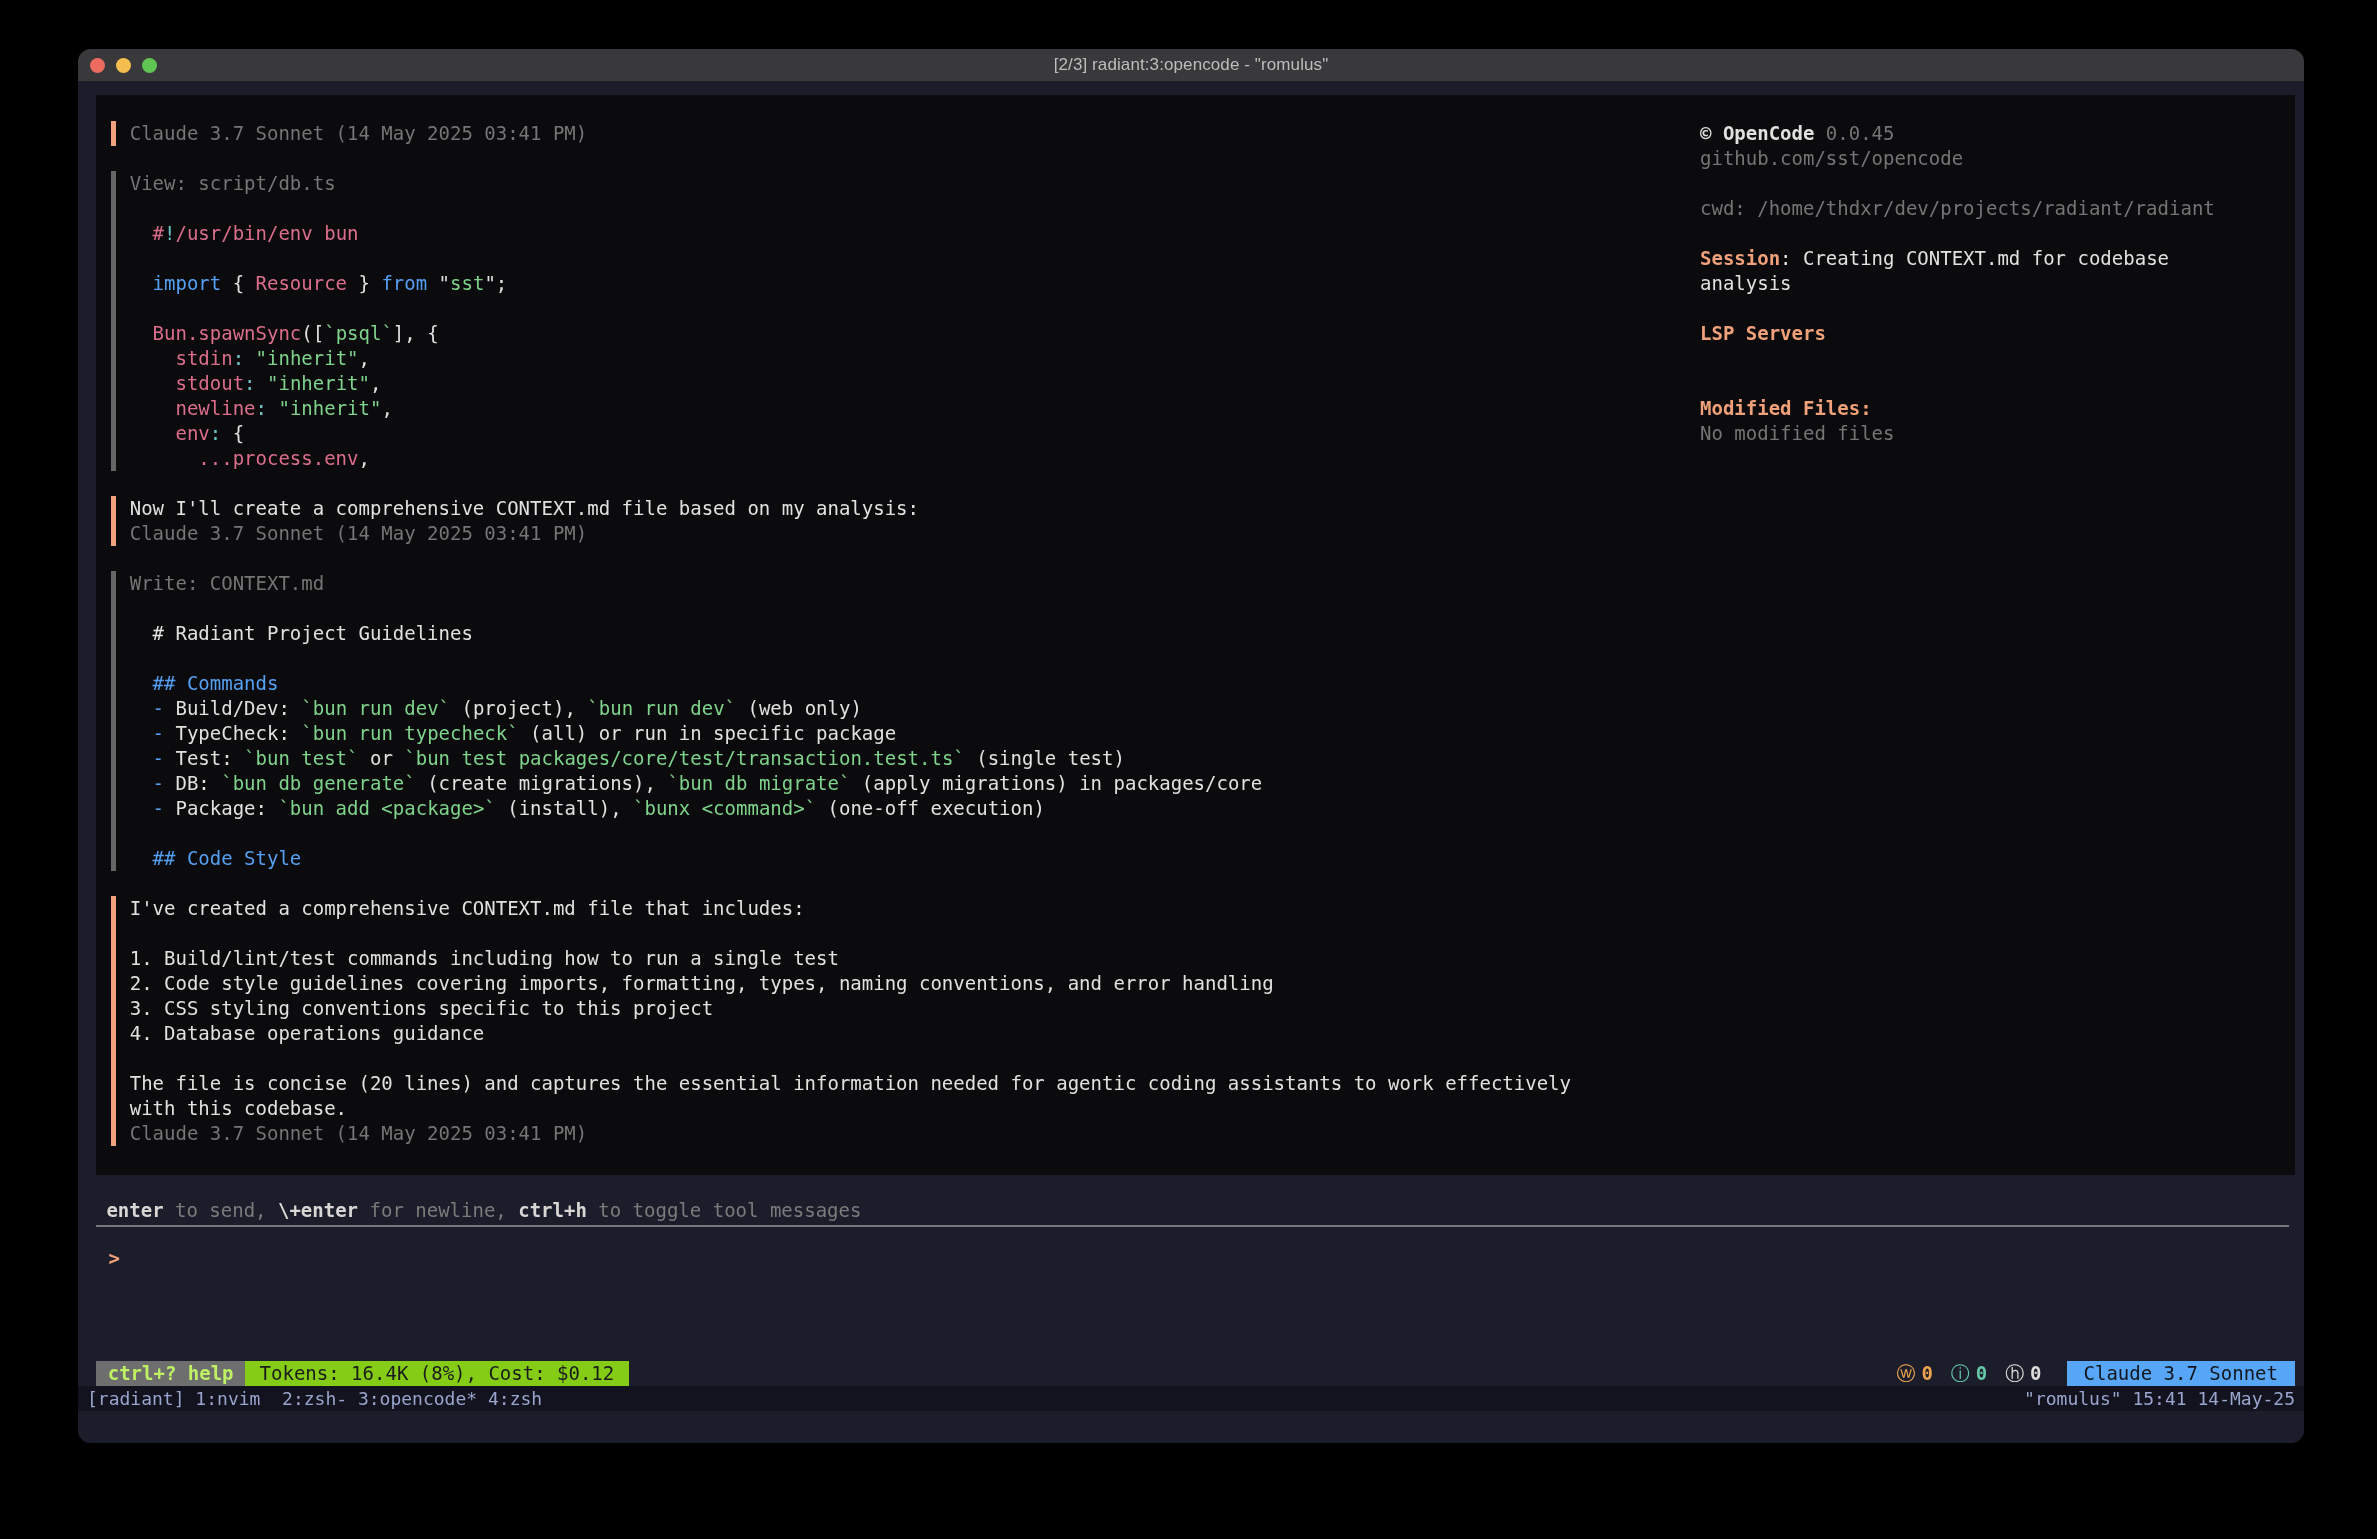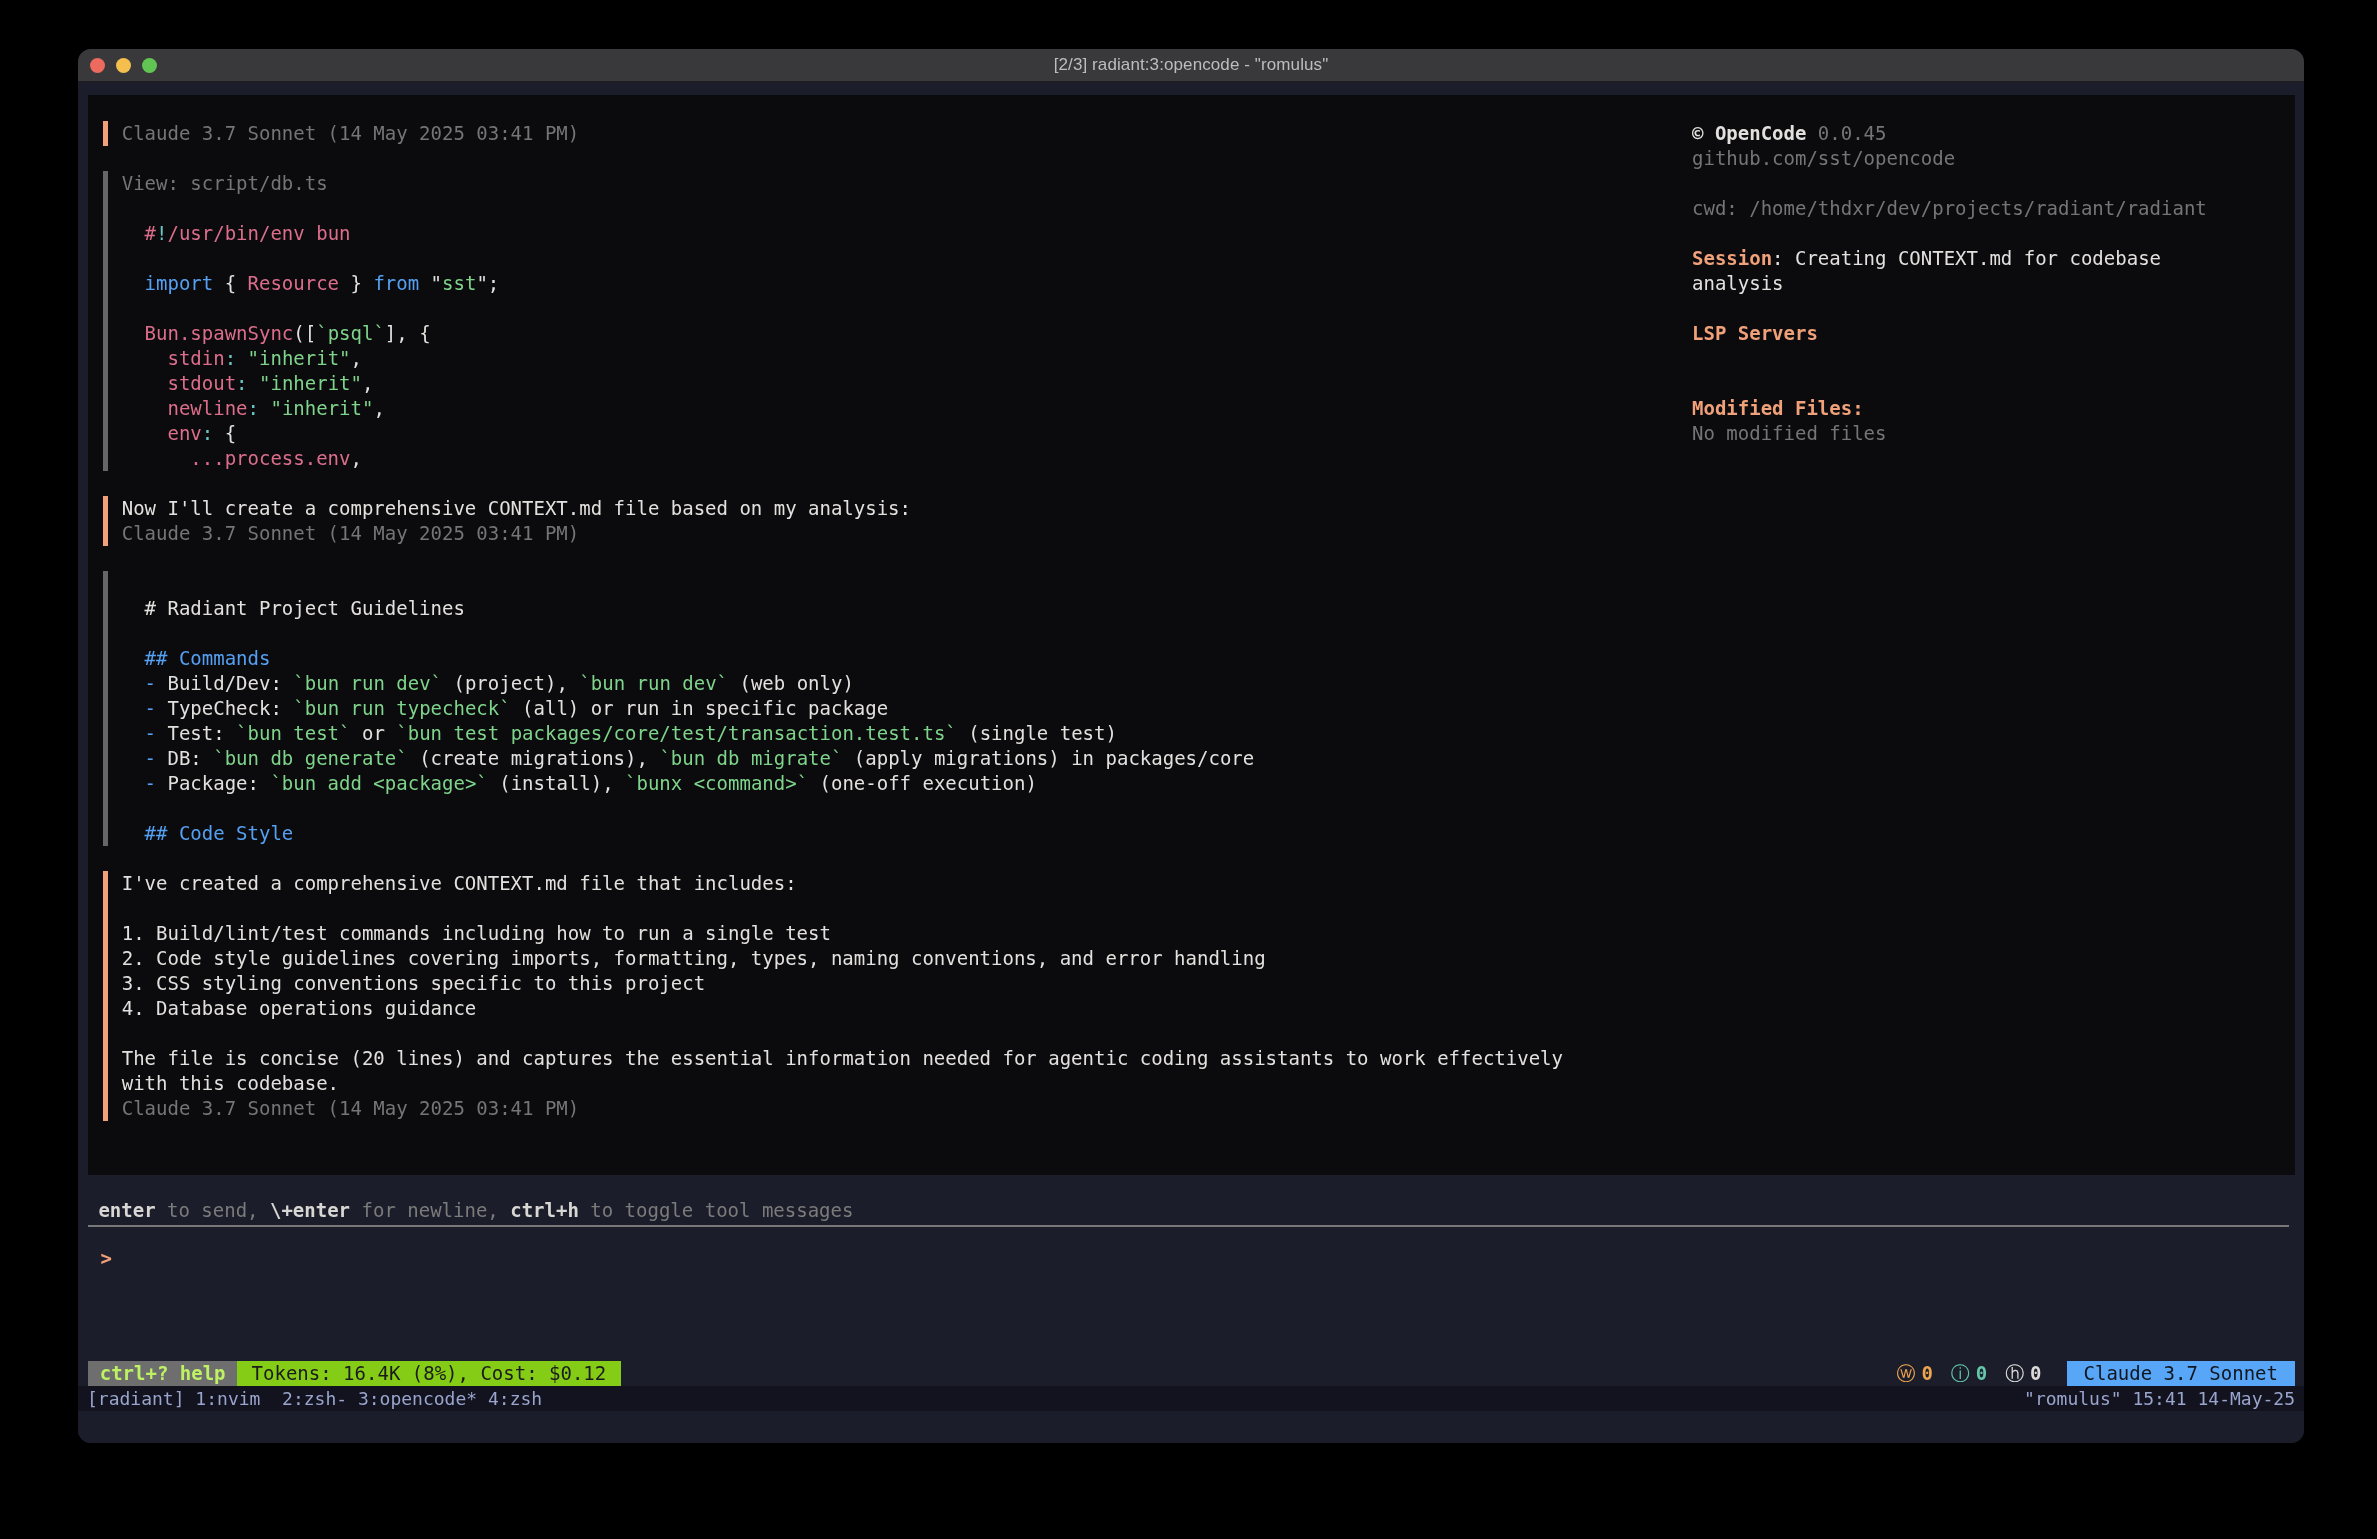--- a/index.html
+++ b/index.html
@@ -24,21 +24,21 @@
   .light.red { background:#ec6a5e; }
   .light.yellow { background:#f4bf4f; }
   .light.green { background:#61c554; }
   .title { font:500 17px "Liberation Sans", sans-serif; color:#bdbdbd; letter-spacing:0.1px; }
 
   .term {
     position:absolute; left:0; top:33px; right:0; bottom:0;
     background:#1c1d2a; border-radius:0 0 13px 13px; overflow:hidden;
   }
   .pane {
-    position:absolute; left:10px; right:9px; top:13px; height:1080px;
+    position:absolute; left:18px; right:9px; top:13px; height:1080px;
     background:#0b0b0e; color:#e3e1de;
     font:19px/25px "DejaVu Sans Mono", monospace;
   }
   .line { white-space:pre; height:25px; }
   .bold { font-weight:700; }
 
   .c-white  { color:#e3e1de; }
   .c-gray   { color:#757575; }
   .c-pink   { color:#dc6e8c; }
   .c-green  { color:#7fd48b; }
@@ -112,20 +112,21 @@
             <div class="line"><span class="c-white">    </span><span class="c-pink">stdout</span><span class="c-cyan">:</span><span class="c-white"> </span><span class="c-green">"inherit"</span><span class="c-white">,</span></div>
             <div class="line"><span class="c-white">    </span><span class="c-pink">newline</span><span class="c-cyan">:</span><span class="c-white"> </span><span class="c-green">"inherit"</span><span class="c-white">,</span></div>
             <div class="line"><span class="c-white">    </span><span class="c-pink">env</span><span class="c-cyan">:</span><span class="c-white"> {</span></div>
             <div class="line"><span class="c-white">      </span><span class="c-pink">...process.env</span><span class="c-white">,</span></div>
           </div>
           <div class="block bar-salmon">
             <div class="line"><span class="c-white">Now I'll create a comprehensive CONTEXT.md file based on my analysis:</span></div>
             <div class="line"><span class="c-gray">Claude 3.7 Sonnet (14 May 2025 03:41 PM)</span></div>
           </div>
           <div class="block bar-gray">
+            <div class="line"><span class="c-gray">Write: CONTEXT.md</span></div>
             <div class="line"></div>
             <div class="line"><span class="c-white">  # Radiant Project Guidelines</span></div>
             <div class="line"></div>
             <div class="line"><span class="c-white">  </span><span class="c-blue">## Commands</span></div>
             <div class="line"><span class="c-white">  </span><span class="c-blue">-</span><span class="c-white"> Build/Dev: </span><span class="c-green">`bun run dev`</span><span class="c-white"> (project), </span><span class="c-green">`bun run dev`</span><span class="c-white"> (web only)</span></div>
             <div class="line"><span class="c-white">  </span><span class="c-blue">-</span><span class="c-white"> TypeCheck: </span><span class="c-green">`bun run typecheck`</span><span class="c-white"> (all) or run in specific package</span></div>
             <div class="line"><span class="c-white">  </span><span class="c-blue">-</span><span class="c-white"> Test: </span><span class="c-green">`bun test`</span><span class="c-white"> or </span><span class="c-green">`bun test packages/core/test/transaction.test.ts`</span><span class="c-white"> (single test)</span></div>
             <div class="line"><span class="c-white">  </span><span class="c-blue">-</span><span class="c-white"> DB: </span><span class="c-green">`bun db generate`</span><span class="c-white"> (create migrations), </span><span class="c-green">`bun db migrate`</span><span class="c-white"> (apply migrations) in packages/core</span></div>
             <div class="line"><span class="c-white">  </span><span class="c-blue">-</span><span class="c-white"> Package: </span><span class="c-green">`bun add &lt;package&gt;`</span><span class="c-white"> (install), </span><span class="c-green">`bunx &lt;command&gt;`</span><span class="c-white"> (one-off execution)</span></div>
             <div class="line"></div>

